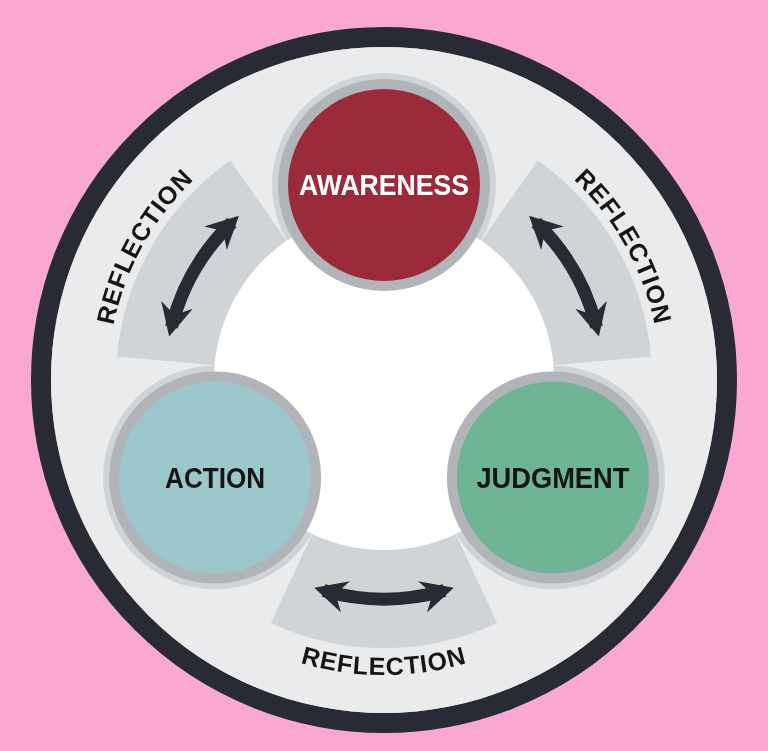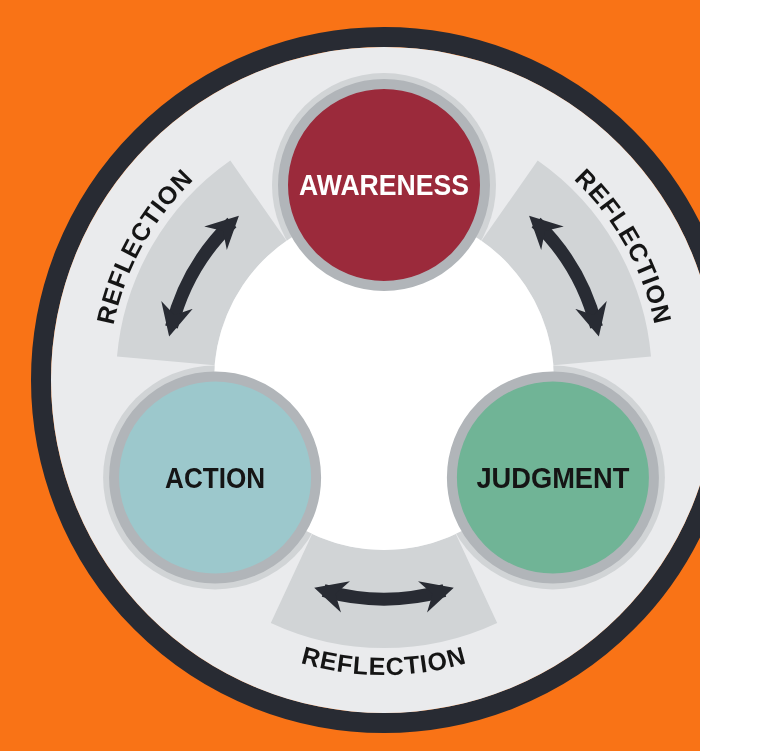--- a/index.html
+++ b/index.html
@@ -1,19 +1,19 @@
 <!DOCTYPE html>
 <html><head>
 <meta charset="utf-8">
 <style>
   html, body { margin: 0; padding: 0; background: #ffffff; }
   .stage {
-    width: 700px;
+    width: 768px;
     height: 751px;
-    background: #f97316;
+    background: #f9a8d4;
     position: relative;
     overflow: hidden;
   }
   svg { display: block; }
   .node-label {
     font-family: "Liberation Sans", "DejaVu Sans", sans-serif;
     font-weight: 700;
     font-size: 29px;
   }
   .reflection-label {

